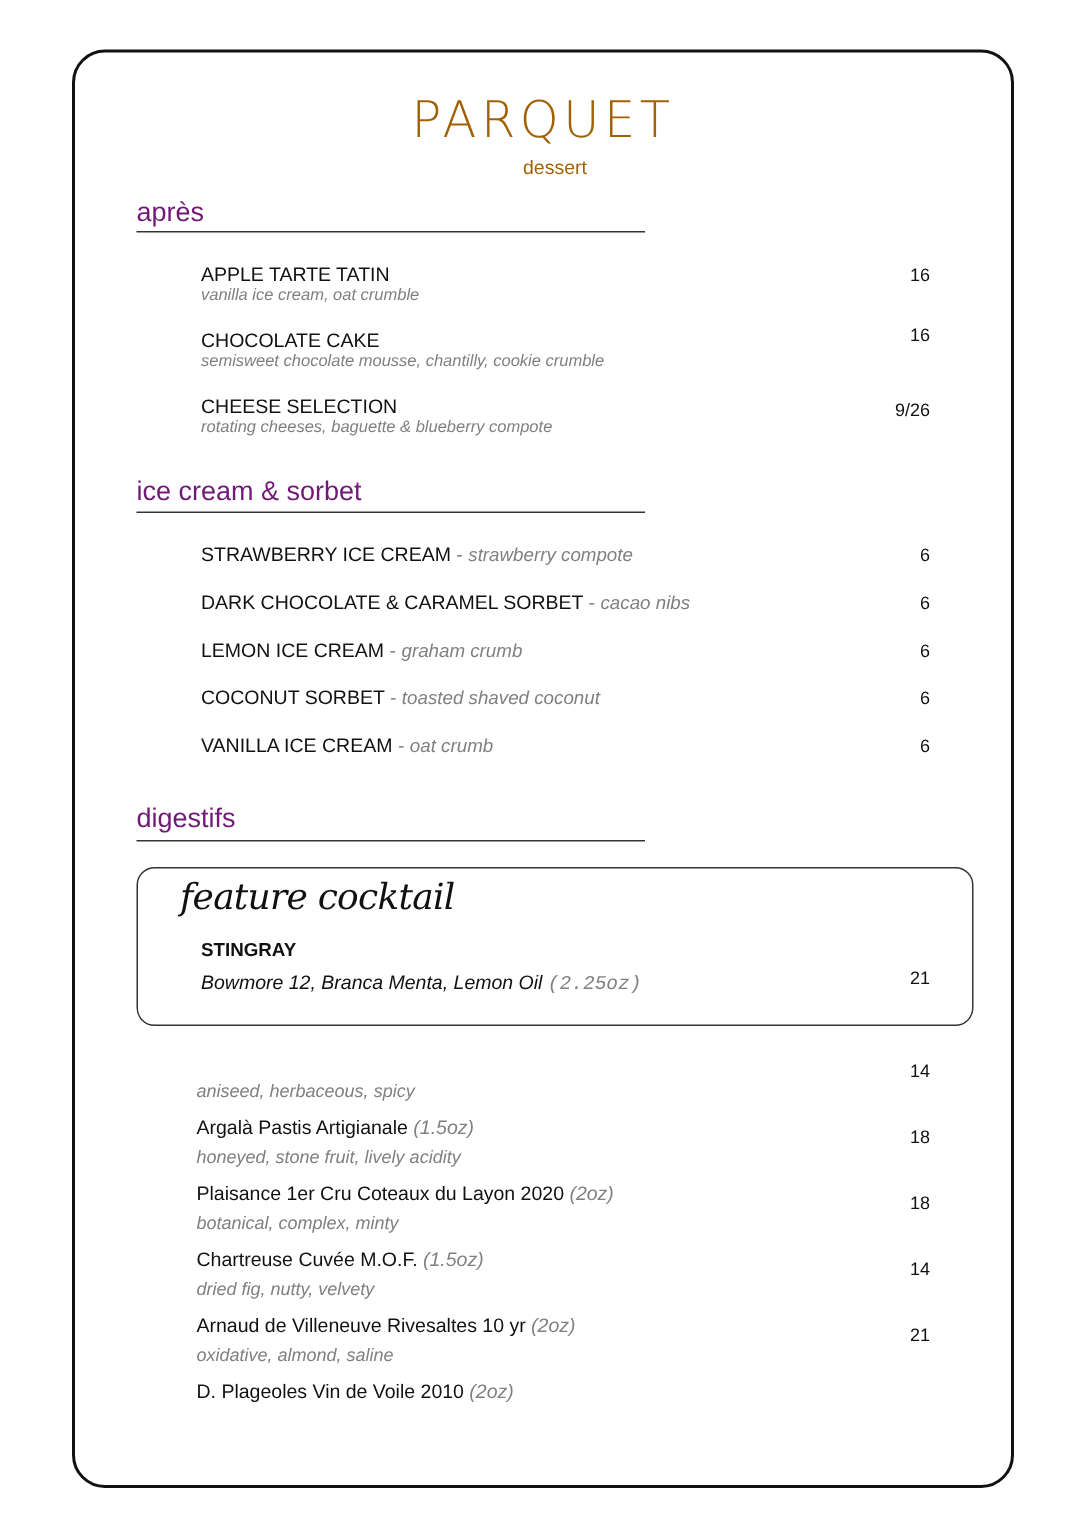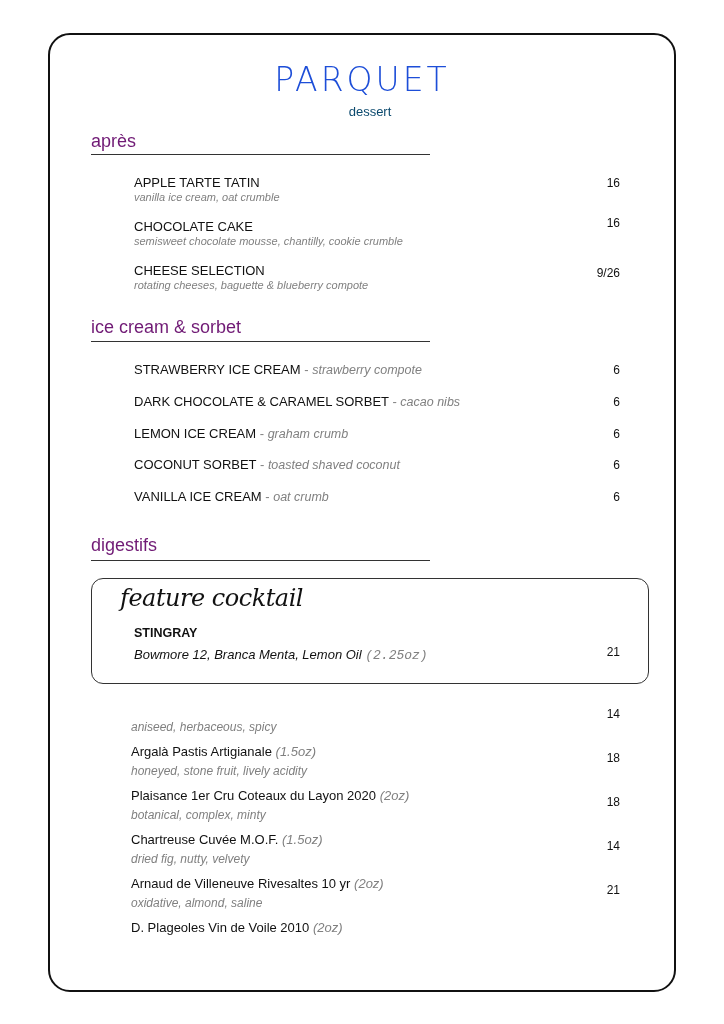--- a/index.html
+++ b/index.html
@@ -2,23 +2,23 @@
 <html><head>
   <meta charset="utf-8">
   <style>
     html, body { margin: 0; padding: 0; background: #ffffff; }
     body { width: 724px; height: 1024px; position: relative; overflow: hidden;
            font-family: "Liberation Sans", sans-serif; color: #1a1a1a; }
     .frame { position: absolute; left: 48px; top: 33px; width: 624px; height: 955px;
              border: 2px solid #111; border-radius: 22px; }
     .brand { position: absolute; left: 0; width: 724px; top: 60px; text-align: center;
              font-family: "DejaVu Sans", sans-serif; font-weight: 300; font-size: 33px;
-             letter-spacing: 3px; color: #1d4ed8; transform: scaleY(1.02); }
+             letter-spacing: 3px; color: #a16207; transform: scaleY(1.02); }
     .brand-sub { position: absolute; left: 0; width: 724px; top: 104px; text-align: center;
-                 font-size: 13px; color: #0c4a6e; padding-left: 16px; box-sizing: border-box; }
+                 font-size: 13px; color: #a16207; padding-left: 16px; box-sizing: border-box; }
     .section-title { position: absolute; left: 91px; font-size: 18px; color: #701a75; }
     .section-rule { position: absolute; left: 91px; width: 339px; height: 0;
                     border-top: 1.5px solid #333; }
     .item-name { position: absolute; left: 134px; font-size: 13px; color: #111; white-space: nowrap; }
     .item-desc { position: absolute; left: 134px; font-size: 11px; font-style: italic; color: #808080; white-space: nowrap; }
     .price { position: absolute; right: 104px; font-size: 12px; color: #111; text-align: right; }
     .inline-desc { font-style: italic; color: #808080; font-size: 12.5px; }
     .sep { color: #808080; }
     .feature-box { position: absolute; left: 91px; top: 578px; width: 556px; height: 104px;
                    border: 1.5px solid #333; border-radius: 12px; }

